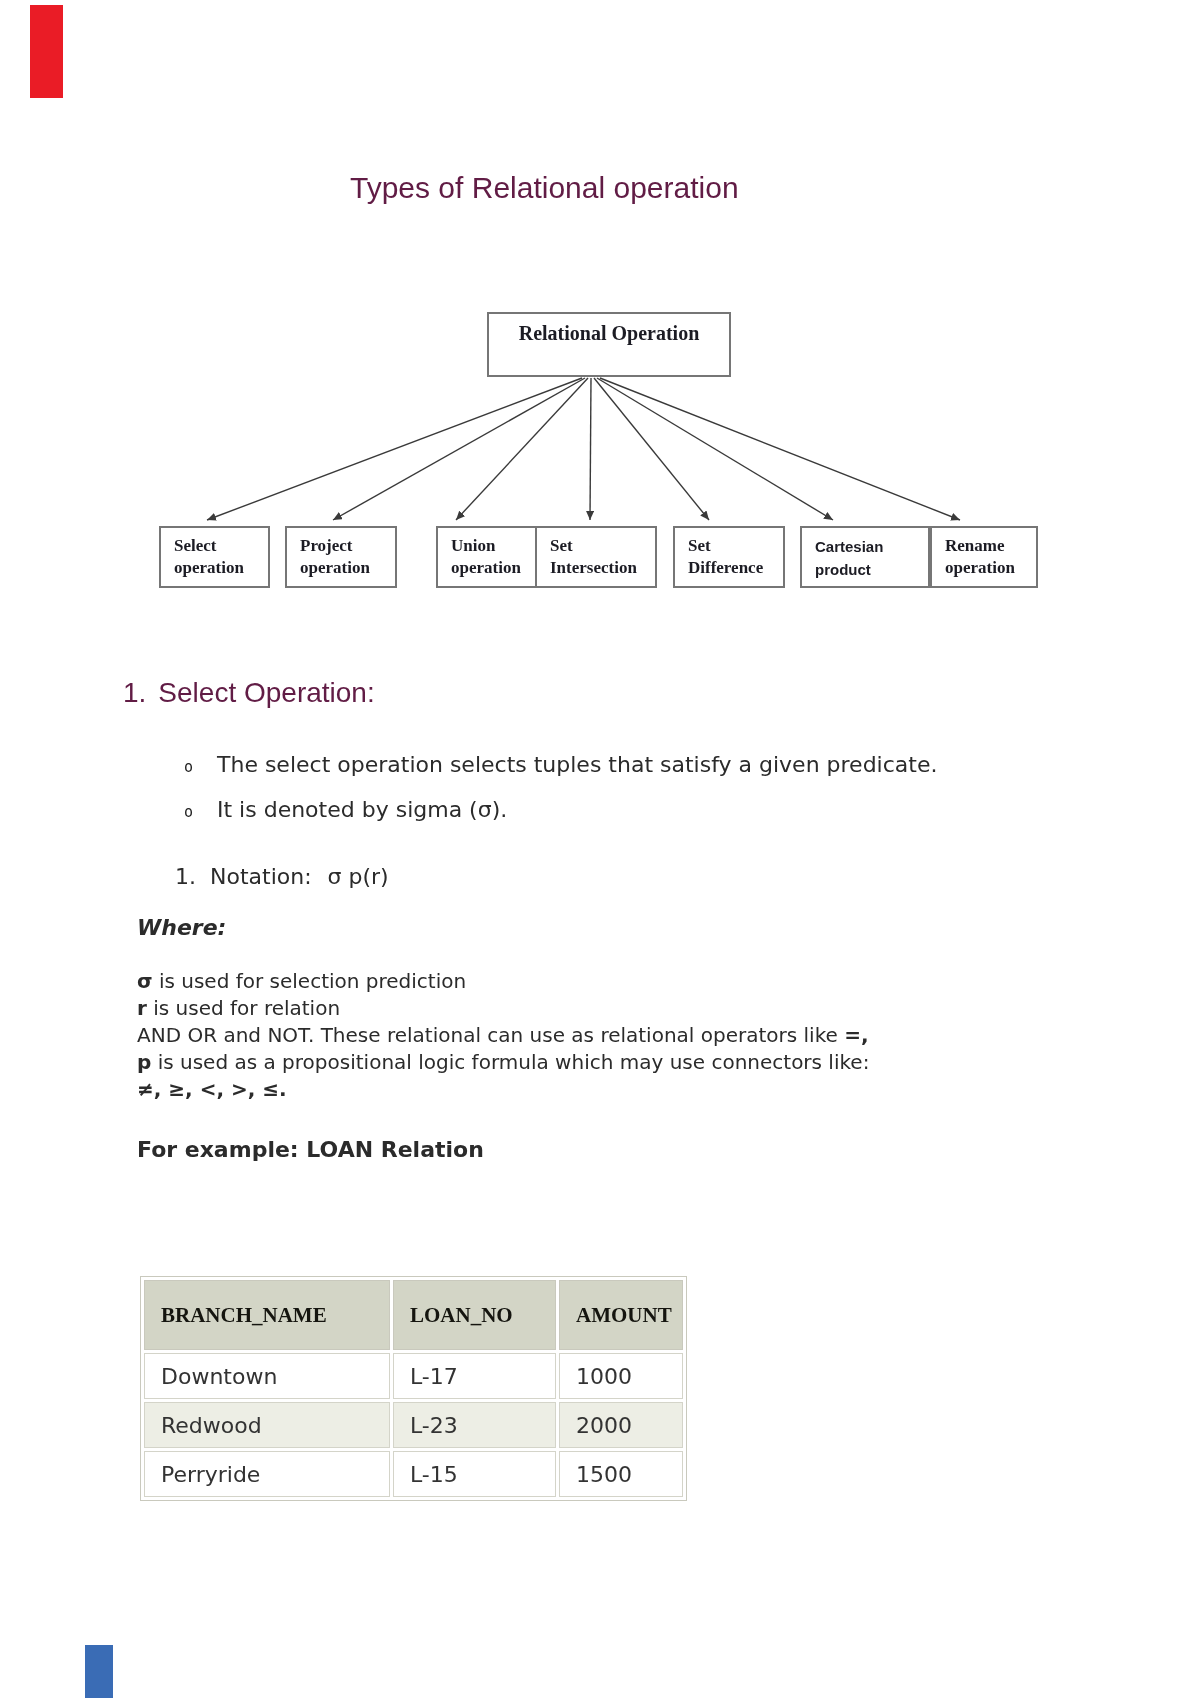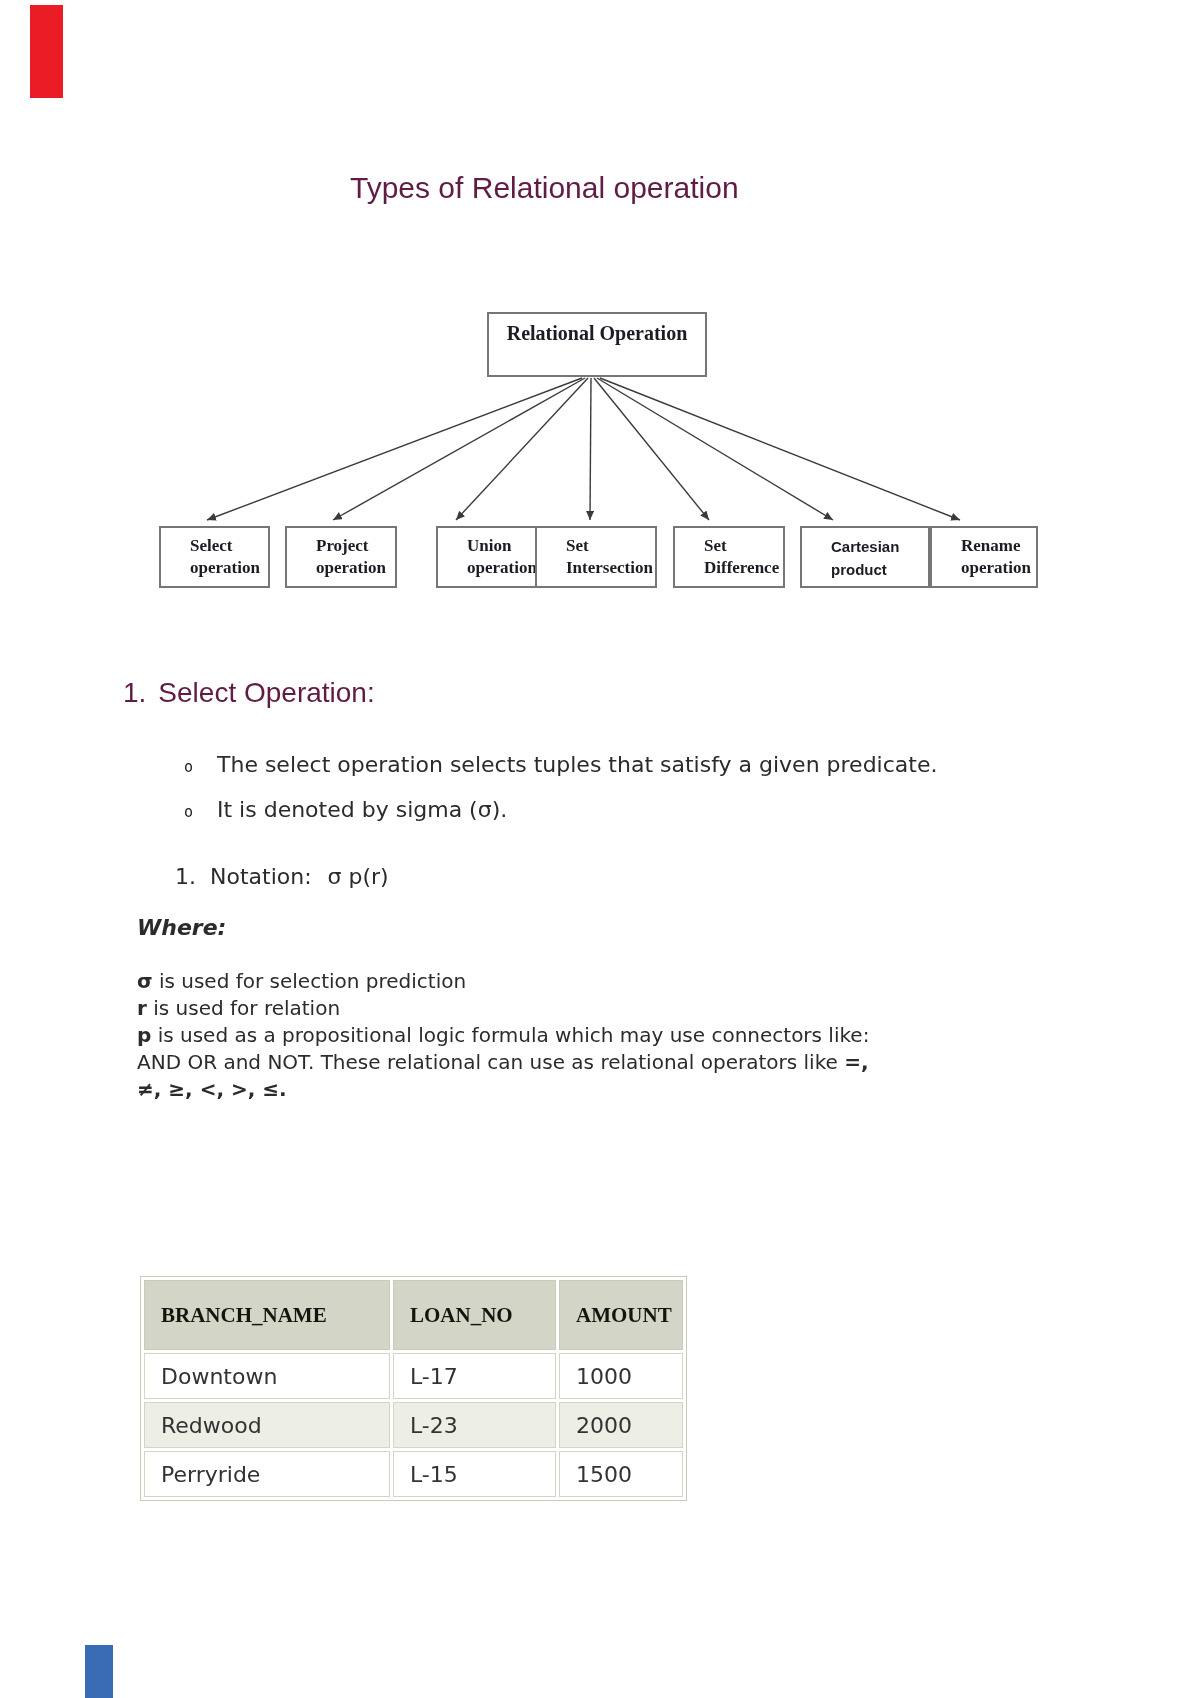--- a/index.html
+++ b/index.html
@@ -11,29 +11,29 @@
   html,body{margin:0;padding:0;}
   .page{position:relative;width:1200px;height:1698px;background:#ffffff;overflow:hidden;
         font-family:"DejaVu Sans",sans-serif;color:var(--body-text);}
   .mark{position:absolute;}
   .mark.red{left:30px;top:5px;width:33px;height:93px;background:var(--red-mark);}
   .mark.blue{left:85px;top:1645px;width:28px;height:53px;background:var(--blue-mark);}
   .doc-title{position:absolute;left:350px;top:170px;margin:0;
              font-family:"Liberation Sans",sans-serif;font-weight:400;
              font-size:30px;line-height:36px;color:var(--heading);white-space:nowrap;}
   
-  .root-box{position:absolute;left:487px;top:312px;width:220px;height:65px;
+  .root-box{position:absolute;left:487px;top:312px;width:244px;height:65px;
             border:2px solid var(--box-border);box-sizing:border-box;text-align:center;
             font-family:"Liberation Serif","DejaVu Serif",serif;font-weight:700;
             font-size:20px;color:var(--diagram-text);padding-top:8px;background:#fff;}
   .child-box{position:absolute;top:526px;height:62px;border:2px solid var(--box-border);
              box-sizing:border-box;background:#fff;padding:7px 4px 0 13px;
              font-family:"Liberation Serif","DejaVu Serif",serif;font-weight:700;
              font-size:17px;line-height:22px;color:var(--diagram-text);}
-  .child-box span{display:block;white-space:nowrap;margin-left:16px;}
+  .child-box span{display:block;white-space:nowrap;}
   .child-box.sans-label{font-family:"Liberation Sans",sans-serif;font-size:15px;line-height:23px;}
   svg.arrows{position:absolute;left:0;top:0;pointer-events:none;}
   
   .sec-heading{position:absolute;left:123px;top:676px;margin:0;
                font-family:"Liberation Sans",sans-serif;font-weight:400;
                font-size:28px;line-height:34px;color:var(--heading);white-space:nowrap;}
   .sec-heading .num{margin-right:12px;}
   .bullet{position:absolute;left:184px;font-size:22px;line-height:30px;white-space:nowrap;}
   .bullet .marker{display:inline-block;width:33px;font-family:"DejaVu Sans Mono",monospace;
                   font-size:15px;color:#222;}
@@ -120,25 +120,26 @@
   <div class="bullet b1"><span class="marker">o</span><span>The select operation selects tuples that satisfy a given predicate.</span></div>
   <div class="bullet b2"><span class="marker">o</span><span>It is denoted by sigma (σ).</span></div>
 
   <div class="notation"><span class="num">1.</span><span>Notation:</span><span class="formula">σ p(r)</span></div>
 
   <div class="where-label">Where:</div>
 
   <div class="where-para">
     <div><b>σ</b><span> is used for selection prediction</span></div>
     <div><b>r</b><span> is used for relation</span></div>
+    <div><span>AND OR and NOT. These relational can use as relational operators like </span><b>=,</b></div>
     <div><b>p</b><span> is used as a propositional logic formula which may use connectors like:</span></div>
-    <div><span>AND OR and NOT. These relational can use as relational operators like </span><b>=,</b></div>
     <div><b>≠, ≥, &lt;, &gt;, ≤.</b></div>
   </div>
 
+  <div class="example">For example: LOAN Relation</div>
 
   <table class="loan">
     <colgroup>
         <col class="c1">
         <col class="c2">
         <col class="c3">
       </colgroup>
     <thead>
       <tr>
         <th>BRANCH_NAME</th>

